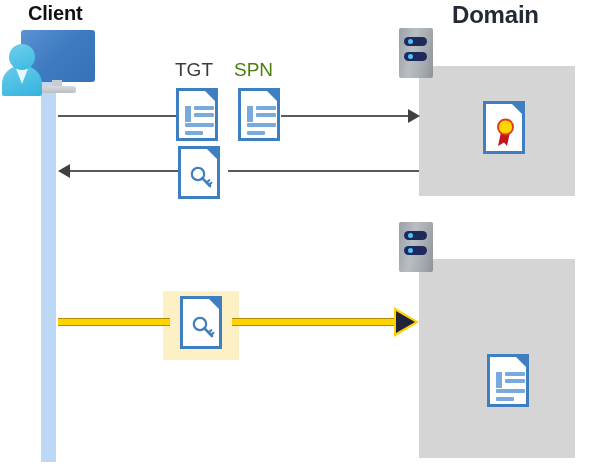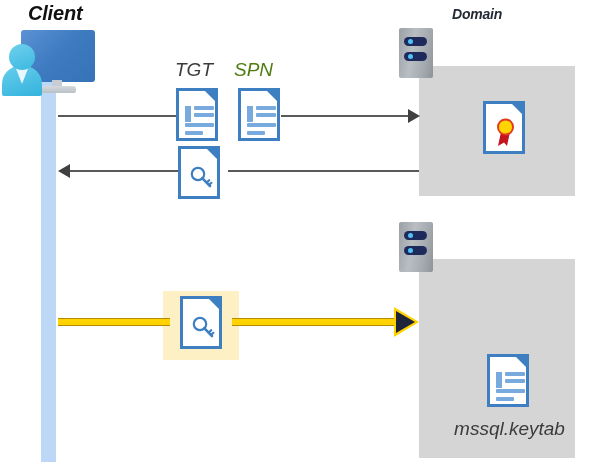--- a/index.html
+++ b/index.html
@@ -9,35 +9,34 @@
   }
   body {
     font-family: "Liberation Sans", sans-serif;
   }
   #canvas {
     position: relative;
     width: 575px;
     height: 468px;
     background: #ffffff;
     overflow: hidden;
-    font-style: italic;
   }
   .abs { position: absolute; }
 
   
   .title-client {
     left: 28px; top: 2px;
     font-size: 20px;
     font-weight: bold;
     color: #111111;
     letter-spacing: -0.2px;
   }
   .title-dc {
     left: 452px; top: 2px;
-    font-size: 14px;
+    font-size: 24px;
     font-weight: bold;
     color: #242a35;
     line-height: 25px;
     letter-spacing: -0.2px;
     text-align: right;
   }
   .title-linux {
     left: 452px; top: 226px;
     font-size: 19px;
     font-weight: bold;
@@ -375,15 +374,14 @@
 
   <div class="abs doc doc-keytab">
     <div class="abs doc-fold"></div>
     <div class="abs doc-bar-icon" style="top:15px;"></div>
     <div class="abs doc-line" style="left:15px;top:15px;width:20px;"></div>
     <div class="abs doc-line" style="left:15px;top:22px;width:20px;"></div>
     <div class="abs doc-line" style="left:6px;top:32px;width:29px;"></div>
     <div class="abs doc-line" style="left:6px;top:40px;width:18px;"></div>
   </div>
 
-  <div class="abs label-keytab">mssql.keytab</div>
 
 </div>
 
 </body></html>

